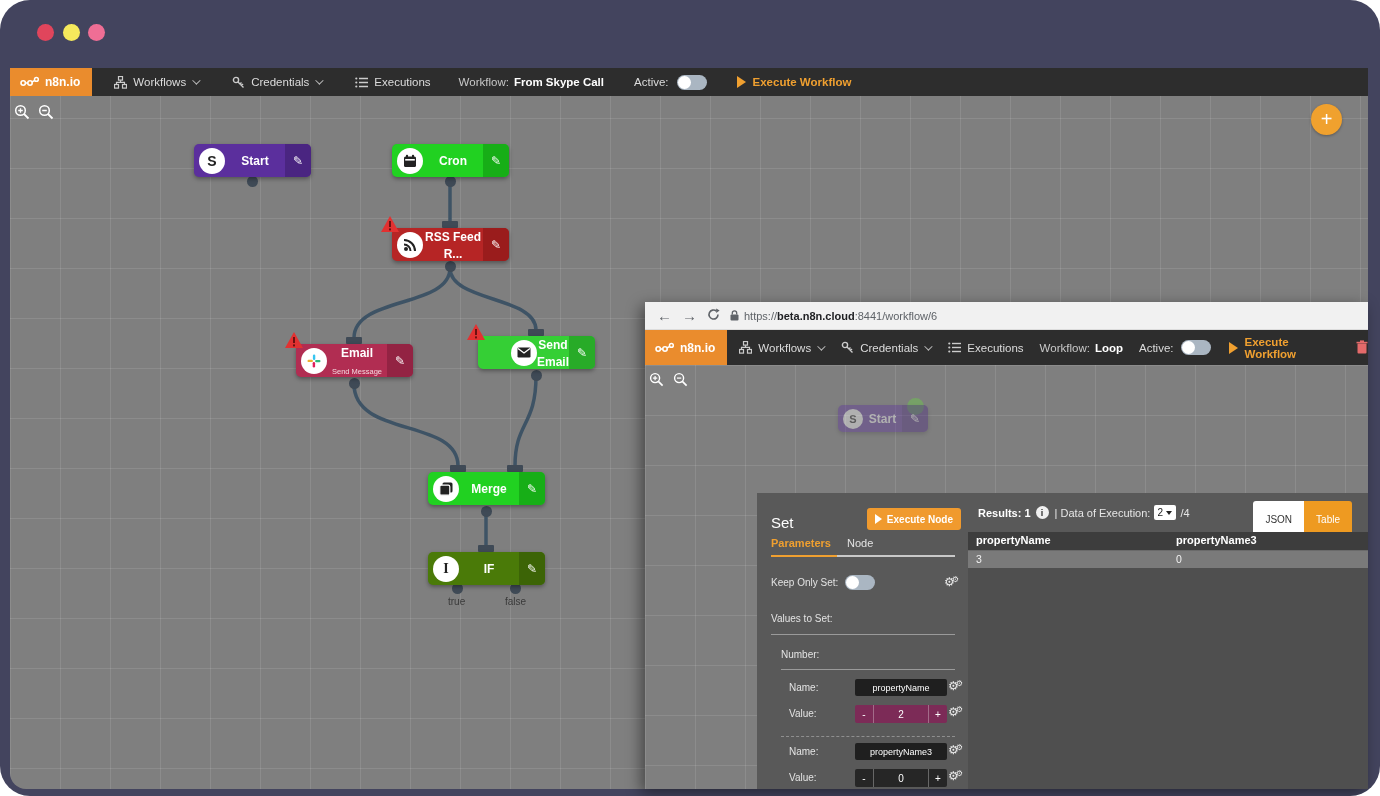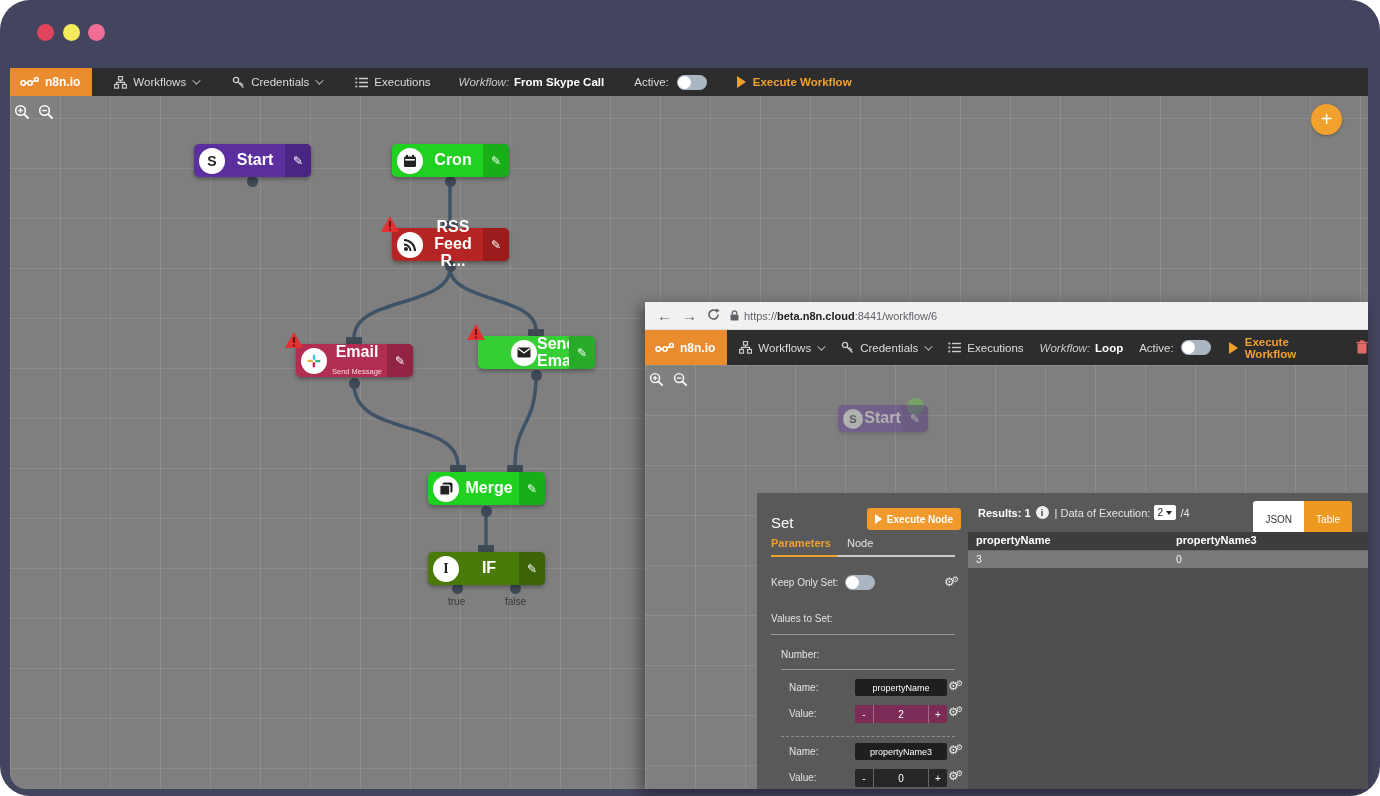--- a/index.html
+++ b/index.html
@@ -6,42 +6,42 @@
   html,body { width:1380px; height:796px; background:#ffffff; font-family:"Liberation Sans", sans-serif; }
   #stage { position:relative; width:1380px; height:796px; overflow:hidden; }
   .frame { position:absolute; inset:0; background:#43445e; border-radius:30px; overflow:hidden; }
   .dot { position:absolute; top:24px; width:17px; height:17px; border-radius:50%; }
 
   
   .topbar { position:absolute; left:0; right:0; background:#2d2d2d; display:flex; align-items:center; color:#dcdcdc; font-size:11.5px; }
   .logo { height:100%; background:#ea8c2d; color:#fff; font-weight:bold; font-size:12px; display:flex; align-items:center; gap:5px; padding:0 12px 0 10px; }
   .nav-item { display:flex; align-items:center; gap:6px; cursor:pointer; }
   .chev { width:6px; height:6px; border-right:1.5px solid #bbb; border-bottom:1.5px solid #bbb; transform:rotate(45deg) translateY(-2px); display:inline-block; }
-  .wf-label { color:#c9c9c9;font-style:italic; }
+  .wf-label { color:#c9c9c9; }
   .wf-name { color:#fff; font-weight:bold; margin-left:5px; }
   .toggle { width:30px; height:15px; border-radius:8px; background:#aab6c2; position:relative; display:inline-block; }
   .toggle::after { content:""; position:absolute; left:1px; top:1px; width:13px; height:13px; border-radius:50%; background:#fff; }
   .exec { display:flex; align-items:center; gap:7px; color:#f0a030; font-weight:bold; cursor:pointer; }
   .play-tri { width:0; height:0; border-left:9px solid #f0a030; border-top:6px solid transparent; border-bottom:6px solid transparent; display:inline-block; }
 
   
   .gridbg { background-color:#7f7f7f;
     background-image:linear-gradient(rgba(255,255,255,.10) 1px, transparent 1px),
                      linear-gradient(90deg, rgba(255,255,255,.10) 1px, transparent 1px);
     background-size:50px 50px; }
   .main-window { position:absolute; left:10px; top:68px; width:1358px; height:721px; border-radius:0 0 16px 16px; overflow:hidden; }
   .main-canvas { position:absolute; left:0; top:28px; right:0; bottom:0; }
   .zoomers { position:absolute; display:flex; gap:8px; }
   .mag { width:16px; height:16px; display:inline-block; }
 
   
   .node { position:absolute; width:117px; height:33px; border-radius:5px; display:flex; align-items:center; box-shadow:0 2px 4px rgba(0,0,0,.35); color:#fff; }
   .node-icon { width:26px; height:26px; border-radius:50%; background:#fff; margin-left:5px; display:flex; align-items:center; justify-content:center; color:#222; font-weight:bold; font-size:14px; flex:none; }
   .node-label-wrap { flex:1; text-align:center; line-height:1.05; overflow:hidden; }
-  .node-label { font-size:16px; font-weight:bold; }
+  .node-label { font-size:12px; font-weight:bold; }
   .node-sub { font-size:7.5px; color:#f2d9de; }
   .node-edit { width:26px; height:100%; border-radius:0 5px 5px 0; display:flex; align-items:center; justify-content:center; color:#fff; font-size:12px; flex:none; }
   .warn { position:absolute; left:-12px; top:-13px; width:20px; height:18px; }
   .out-dot { position:absolute; width:11px; height:11px; border-radius:50%; background:#3f4a56; }
   .in-rect { position:absolute; width:16px; height:7px; background:#3f4a56; border-radius:1px; }
   .if-out-label { position:absolute; font-size:10px; color:#3a3a3a; }
   .add-btn { position:absolute; width:31px; height:31px; border-radius:50%; background:#f0a12e; color:#fff; font-size:20px; display:flex; align-items:center; justify-content:center; box-shadow:0 1px 3px rgba(0,0,0,.3); cursor:pointer; }
 
   
   .sub-window { position:absolute; left:645px; top:302px; width:723px; height:487px; box-shadow:-4px 4px 14px rgba(0,0,0,.45); overflow:hidden; }

